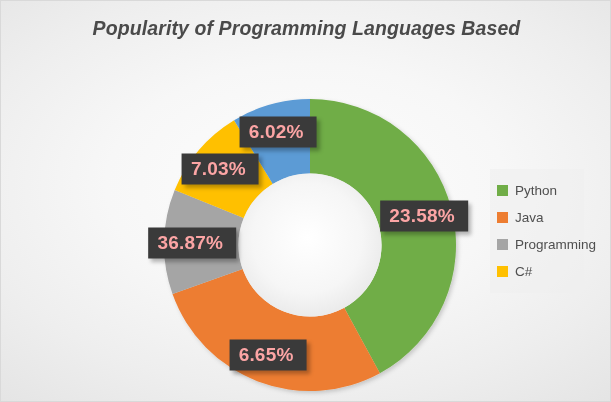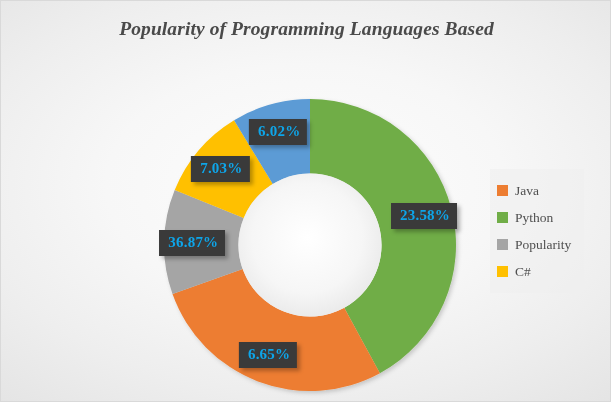--- a/index.html
+++ b/index.html
@@ -16,21 +16,20 @@
 
   #chart-root {
     position: relative;
     width: 611px;
     height: 402px;
     box-sizing: border-box;
     border: 1px solid #d9d9d9;
     
     background:
       radial-gradient(ellipse 78% 72% at 50% 46%, #fdfdfd 0%, #f7f7f7 42%, #eeeeee 72%, #e4e4e4 100%);
-    font-family: Liberation Serif, serif;
   }
 
   
   #chart-title {
     position: absolute;
     left: 0;
     top: 14px;
     width: 611px;
     text-align: center;
     font-size: 19.5px;
@@ -58,24 +57,24 @@
     width: 292px;
     height: 292px;
     overflow: visible;
   }
 
   
   .data-label {
     position: absolute;
     transform: translate(-50%, -50%);
     background: #3a3a3a;
-    color: #0ea5e9;
-    font-size: 15px;
+    color: #fca5a5;
+    font-size: 19px;
     font-weight: bold;
-    padding: 4px 7px 5px 9px;
+    padding: 4px 13px 5px 9px;
     white-space: nowrap;
     box-shadow: 3px 3px 4px rgba(0,0,0,0.28);
     letter-spacing: 0.2px;
     user-select: none;
   }
 
   
   #legend {
     position: absolute;
     left: 489px;
@@ -137,30 +136,30 @@
         <div class="data-label" style="left: 260.058px; top: 116.928px;">23.58%</div>
         <div class="data-label" style="left: 104.067px; top: 255.982px;">6.65%</div>
         <div class="data-label" style="left: 28.321px; top: 143.514px;">36.87%</div>
         <div class="data-label" style="left: 56.329px; top: 69.7529px;">7.03%</div>
         <div class="data-label" style="left: 114.217px; top: 32.6672px;">6.02%</div>
       </div>
   </div>
 
   <div id="legend">
       <div class="legend-item">
+        <span class="legend-swatch" style="background: rgb(112, 173, 71);"></span>
+        <span class="legend-label">Python</span>
+      </div>
+      <div class="legend-item">
         <span class="legend-swatch" style="background: rgb(237, 125, 49);"></span>
         <span class="legend-label">Java</span>
       </div>
       <div class="legend-item">
-        <span class="legend-swatch" style="background: rgb(112, 173, 71);"></span>
-        <span class="legend-label">Python</span>
-      </div>
-      <div class="legend-item">
         <span class="legend-swatch" style="background: rgb(165, 165, 165);"></span>
-        <span class="legend-label">Popularity</span>
+        <span class="legend-label">Programming</span>
       </div>
       <div class="legend-item">
         <span class="legend-swatch" style="background: rgb(255, 192, 0);"></span>
         <span class="legend-label">C#</span>
       </div>
     </div>
 
 </div>
 
 </body></html>

